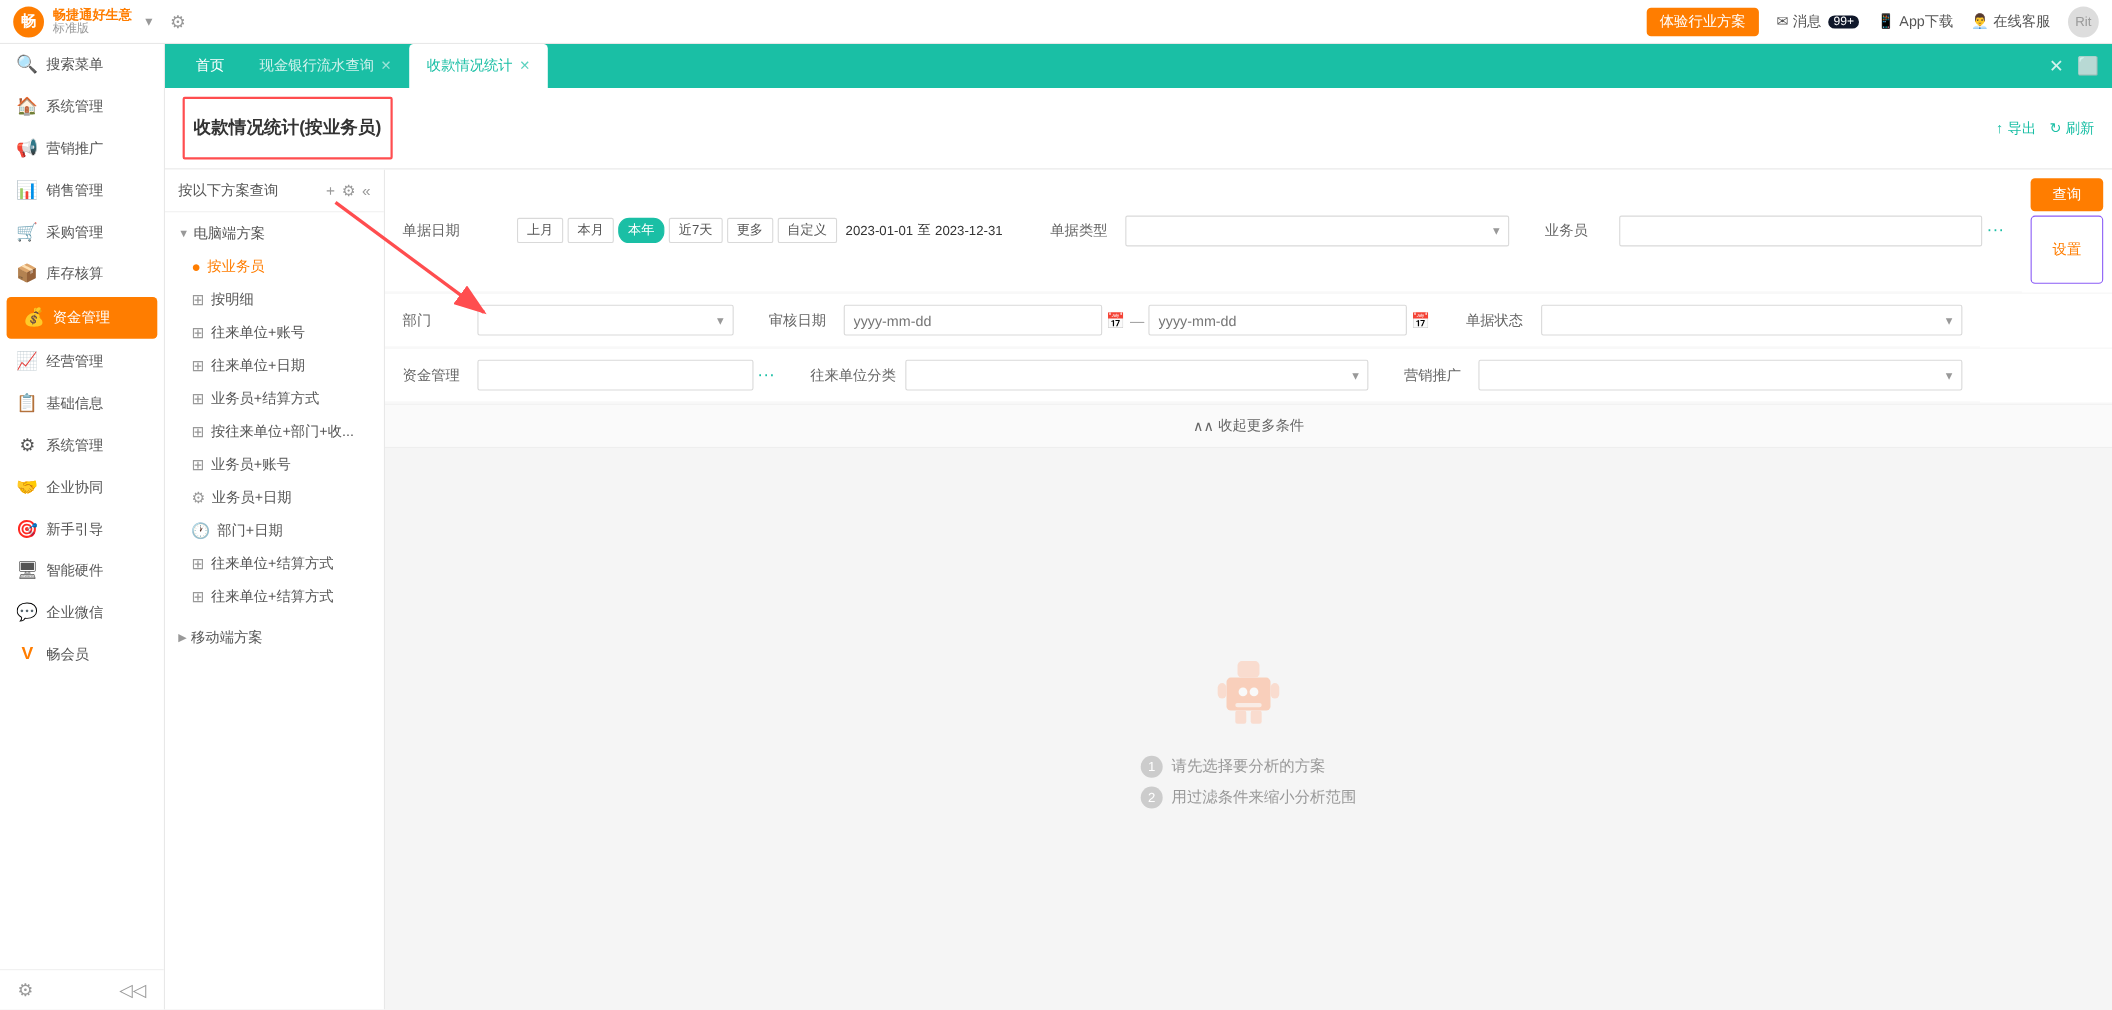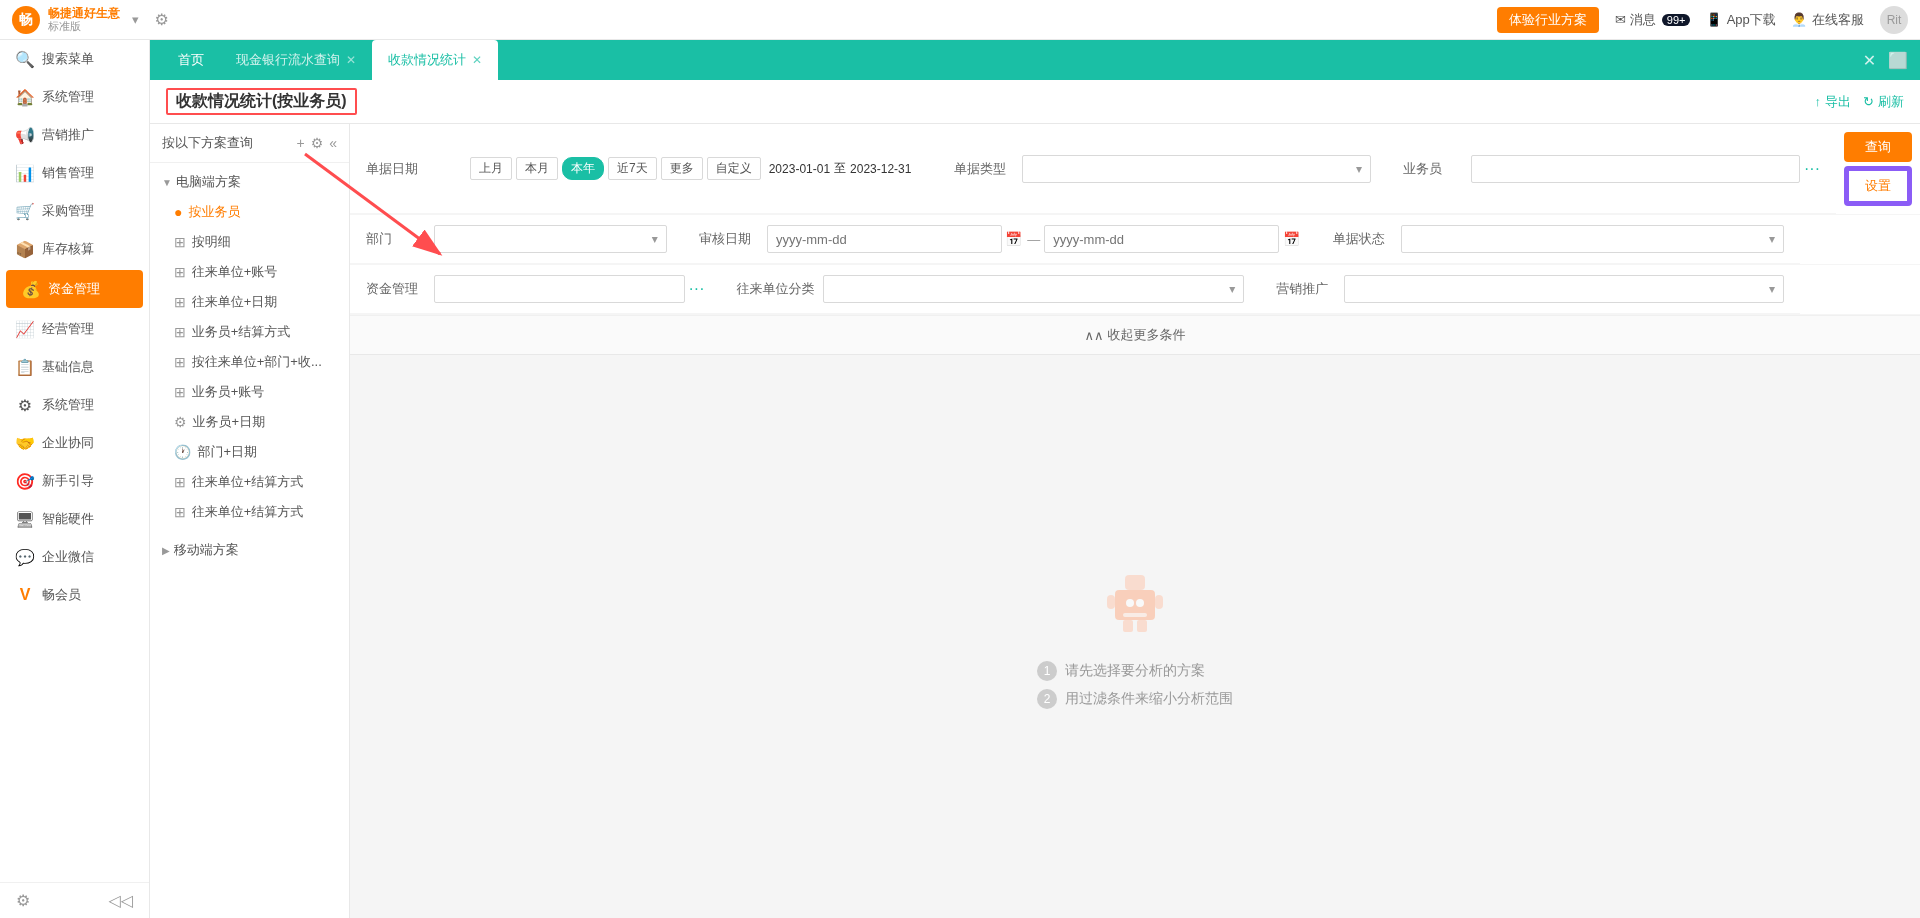--- a/index.html
+++ b/index.html
@@ -29,21 +29,21 @@
     .tab-bar { height: 40px; background: #1abfa5; display: flex; align-items: center; padding: 0 12px; gap: 0; }
     .tab { display: flex; align-items: center; gap: 6px; padding: 0 16px; height: 40px; cursor: pointer; color: rgba(255,255,255,0.8); font-size: 13px; position: relative; }
     .tab.home { color: #fff; }
     .tab.active { background: #fff; color: #1abfa5; border-radius: 4px 4px 0 0; }
     .tab .close-btn { font-size: 12px; cursor: pointer; opacity: 0.7; }
     .tab-bar-right { margin-left: auto; display: flex; align-items: center; gap: 12px; }
     .win-btn { color: #fff; cursor: pointer; font-size: 16px; opacity: 0.8; }
 
     
     .page-header { display: flex; align-items: center; justify-content: space-between; padding: 8px 16px; background: #fff; border-bottom: 1px solid #e8e8e8; }
-    .page-title-box { border: 2px solid #ff4d4f; padding: 1px 8px; border-radius: 2px; }
+    .page-title-box { border: 2px solid #ff4d4f; padding: 16px 8px; border-radius: 2px; }
     .page-title { font-size: 16px; font-weight: bold; color: #333; }
     .page-actions { display: flex; align-items: center; gap: 12px; }
     .action-btn { display: flex; align-items: center; gap: 4px; color: #1abfa5; cursor: pointer; font-size: 13px; background: none; border: none; }
 
     
     .body-panel { display: flex; flex: 1; overflow: hidden; }
 
     
     .scheme-panel { width: 200px; background: #fff; border-right: 1px solid #e8e8e8; overflow-y: auto; }
     .scheme-header { display: flex; align-items: center; justify-content: space-between; padding: 10px 12px; border-bottom: 1px solid #f0f0f0; }
@@ -66,21 +66,21 @@
     .input-field { border: 1px solid #d9d9d9; border-radius: 2px; padding: 4px 8px; font-size: 13px; color: #333; background: #fff; flex: 1; height: 28px; }
     .select-field { border: 1px solid #d9d9d9; border-radius: 2px; padding: 4px 8px; font-size: 13px; color: #333; background: #fff; flex: 1; height: 28px; display: flex; align-items: center; justify-content: space-between; cursor: pointer; }
     .select-arrow { color: #999; font-size: 12px; }
     .more-btn { color: #1abfa5; cursor: pointer; font-size: 16px; }
     .date-dash { color: #999; }
     .calendar-icon { color: #999; cursor: pointer; font-size: 14px; }
     .collapse-bar { display: flex; align-items: center; justify-content: center; padding: 10px; background: #fafafa; border-top: 1px solid #f0f0f0; cursor: pointer; color: #666; gap: 4px; font-size: 13px; }
 
     
     .query-btn { background: #ff7d00; color: #fff; border: none; border-radius: 4px; padding: 6px 20px; cursor: pointer; font-size: 13px; }
-    .setting-btn { background: #fff; color: #ff7d00; border: 5px solid #8b5cf6; border-radius: 4px; padding: 6px 16px; cursor: pointer; font-size: 13px; }
+    .setting-btn { background: #fff; color: #ff7d00; border: 1px solid #8b5cf6; border-radius: 4px; padding: 21px 16px; cursor: pointer; font-size: 13px; }
     .btn-group { display: flex; flex-direction: column; gap: 4px; padding: 8px; }
 
     
     .empty-state { flex: 1; display: flex; flex-direction: column; align-items: center; justify-content: center; gap: 16px; padding: 40px; }
     .empty-hints { display: flex; flex-direction: column; gap: 8px; }
     .empty-hint { display: flex; align-items: center; gap: 8px; color: #999; font-size: 14px; }
     .hint-num { width: 20px; height: 20px; border-radius: 50%; background: #ccc; color: #fff; display: flex; align-items: center; justify-content: center; font-size: 12px; }
 
     
     .annotation-layer { position: absolute; top: 0; left: 0; width: 100%; height: 100%; pointer-events: none; z-index: 100; }

